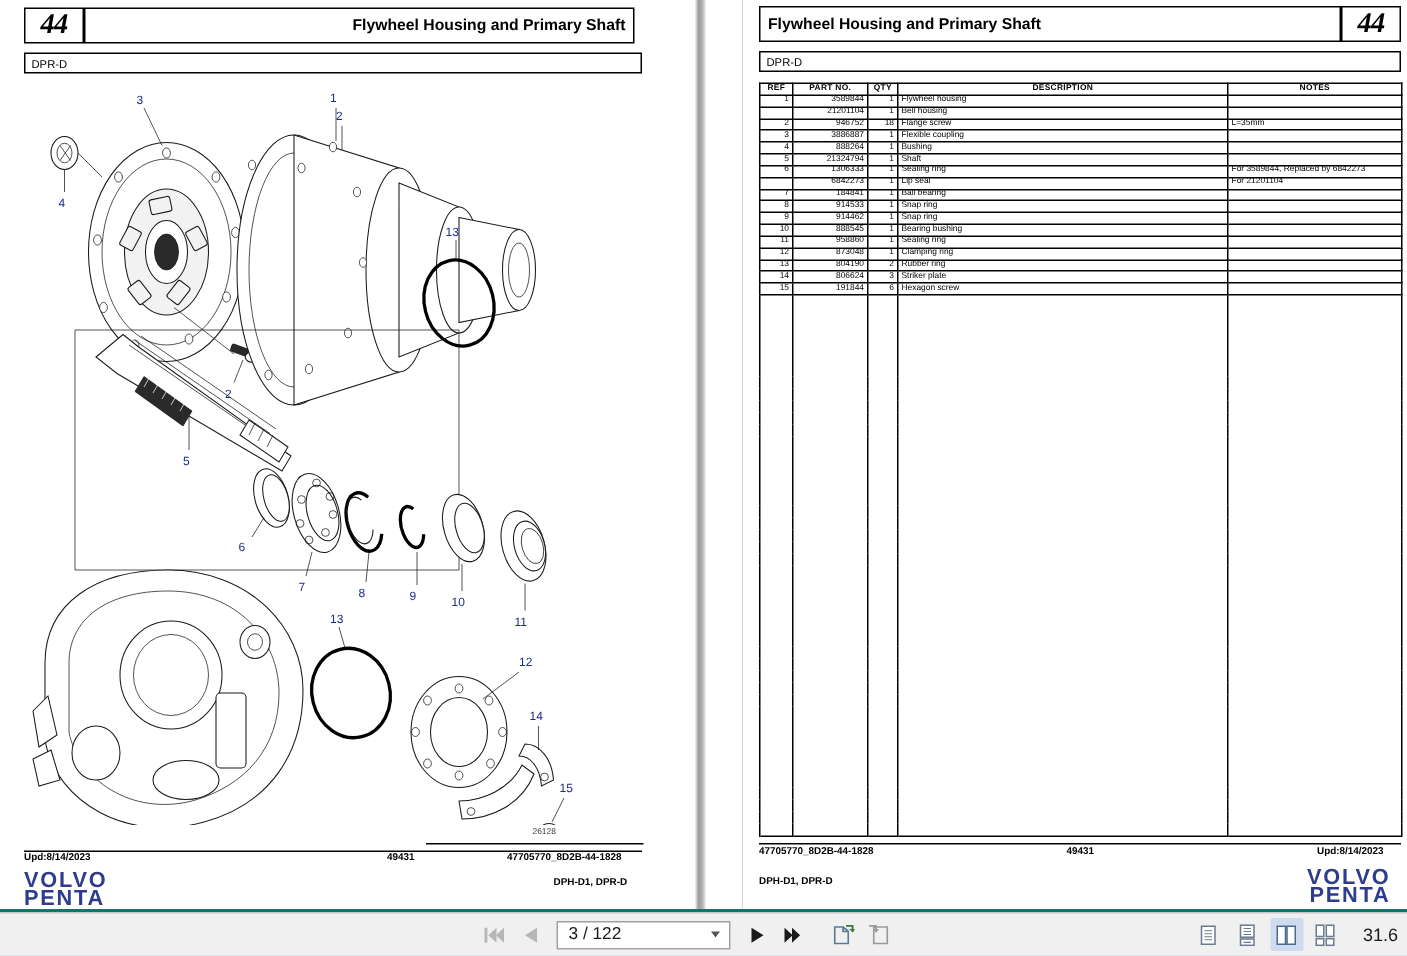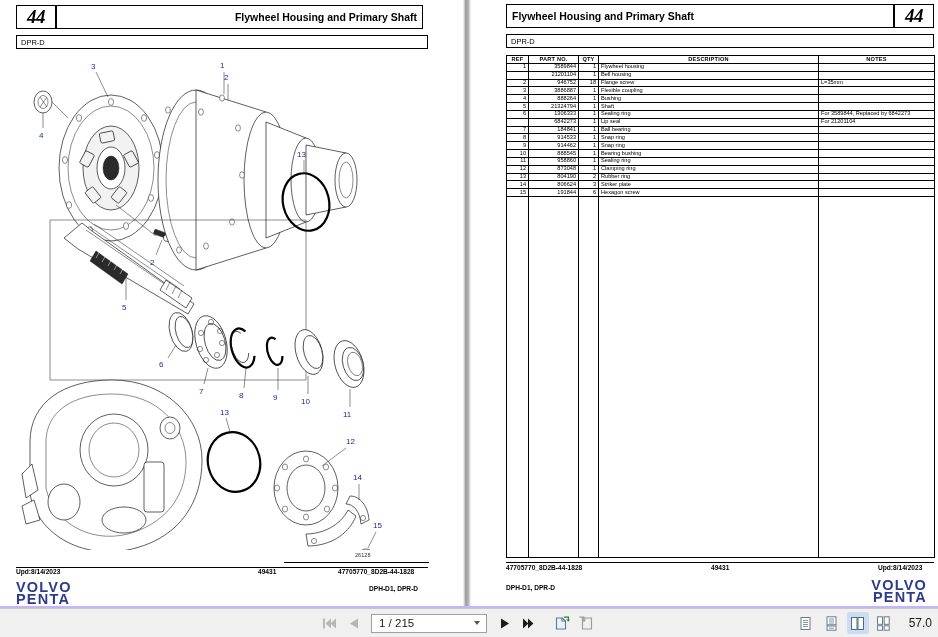--- a/index.html
+++ b/index.html
@@ -8,21 +8,21 @@
     width: 938px; height: 637px;
     overflow: hidden;
     background: #ffffff;
     font-family: "Liberation Sans", sans-serif;
   }
   #app { position: relative; width: 938px; height: 637px; background: #ffffff; }
 
   
   #viewer {
     position: absolute; left: 0; top: 0; width: 938px; height: 608px;
-    background: #c4b5fd; overflow: hidden;
+    background: #0f766e; overflow: hidden;
   }
   .page {
     position: absolute; top: 0; height: 606px; background: #ffffff;
     overflow: hidden;
   }
   #page-left  { left: 0px;   width: 462px; }
   #gutter {
     position: absolute; left: 462px; top: 0; width: 33px; height: 606px;
     background: #ffffff;
   }
@@ -862,21 +862,21 @@
         </svg>
       </div>
 
       <div class="tb-btn disabled" title="Previous page">
         <svg width="11" height="13" viewBox="0 0 11 13">
           <path d="M10 1.5 L10 11.5 L2 6.5 Z" fill="#b6b6b6"></path>
         </svg>
       </div>
 
       <div id="page-box">
-        <span>1 / 215</span>
+        <span>3 / 122</span>
         <span id="page-caret"></span>
       </div>
 
       <div class="tb-btn" title="Next page">
         <svg width="11" height="13" viewBox="0 0 11 13">
           <path d="M1 1.5 L1 11.5 L9 6.5 Z" fill="#1a1a1a"></path>
         </svg>
       </div>
 
       <div class="tb-btn" title="Last page">
@@ -933,16 +933,16 @@
 
       <div class="tb-btn" title="Two page continuous view">
         <svg width="15" height="15" viewBox="0 0 15 15">
           <rect x="1.5" y="0.8" width="5" height="7.5" fill="#fff" stroke="#6b7a8c" stroke-width="1"></rect>
           <rect x="8.2" y="0.8" width="5" height="7.5" fill="#fff" stroke="#6b7a8c" stroke-width="1"></rect>
           <rect x="1.5" y="9.8" width="5" height="4.4" fill="#fff" stroke="#6b7a8c" stroke-width="1"></rect>
           <rect x="8.2" y="9.8" width="5" height="4.4" fill="#fff" stroke="#6b7a8c" stroke-width="1"></rect>
         </svg>
       </div>
 
-      <div id="zoom-val">57.0</div>
+      <div id="zoom-val">31.6</div>
     </div>
   </div>
 </div>
 
 </body></html>

